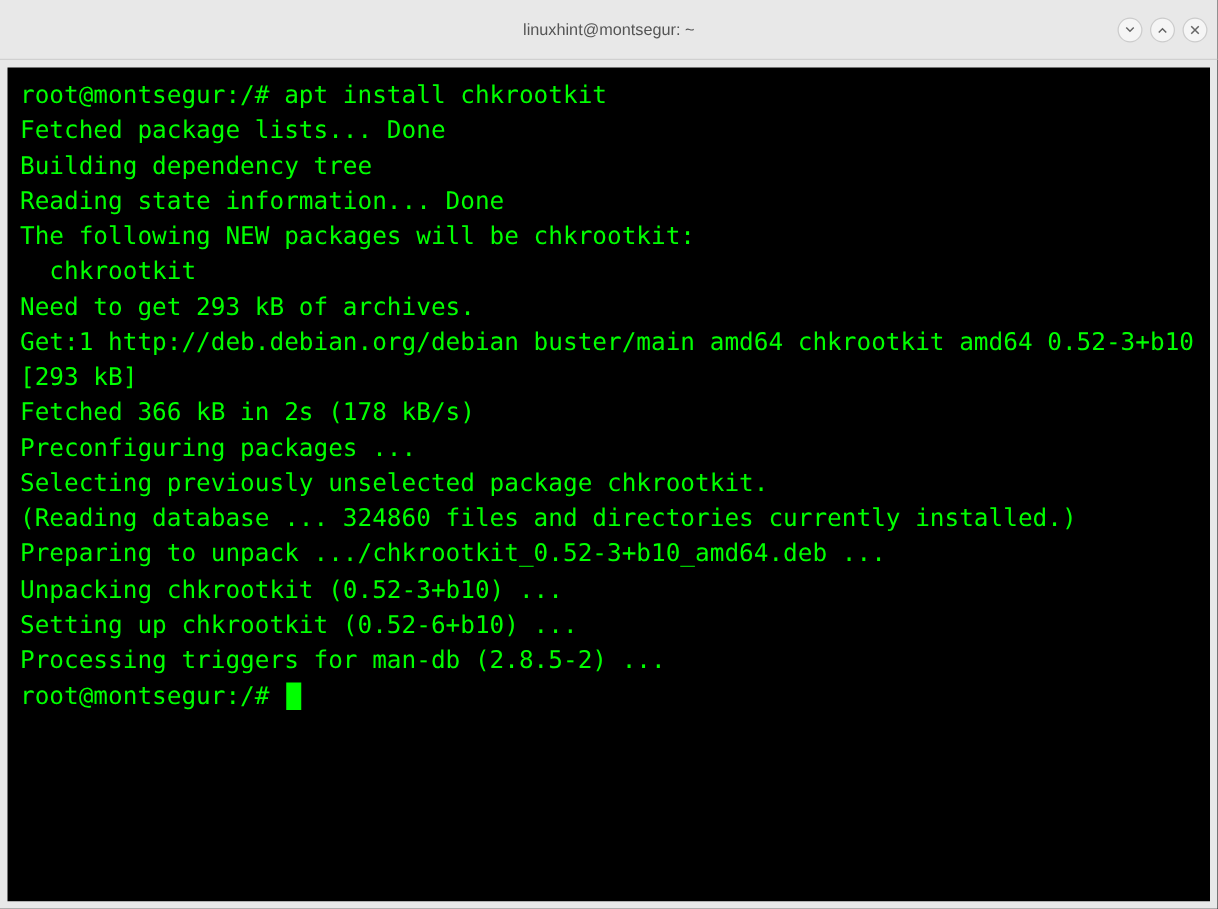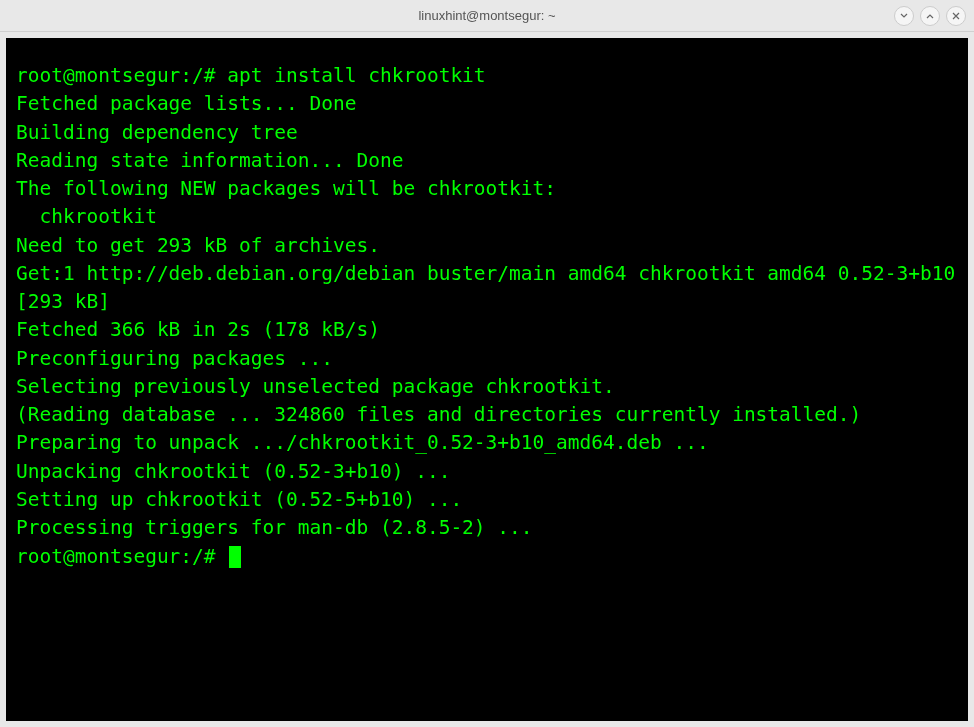--- a/index.html
+++ b/index.html
@@ -11,21 +11,21 @@
     body {
       width: 974px;
       height: 727px;
       background: #e8e8e8;
       font-family: sans-serif;
       display: flex;
       flex-direction: column;
     }
     
     .titlebar {
-      height: 32px;
+      height: 48px;
       background: #e8e8e8;
       display: flex;
       align-items: center;
       justify-content: center;
       position: relative;
       border-bottom: 1px solid #d0d0d0;
     }
     
     .titlebar-text {
       font-size: 13px;
@@ -56,21 +56,21 @@
     
     .window-btn svg {
       width: 10px;
       height: 10px;
     }
     
     .terminal {
       flex: 1;
       background: #000000;
       margin: 6px;
-      padding: 24px 10px;
+      padding: 8px 10px;
       overflow: hidden;
       font-family: 'DejaVu Sans Mono', 'Liberation Mono', monospace;
       font-size: 19.5px;
       line-height: 1.45;
       color: #00ff00;
     }
     
     .terminal-line {
       white-space: pre-wrap;
       word-break: break-all;
@@ -118,17 +118,17 @@
       <div class="terminal-line">The following NEW packages will be chkrootkit:</div>
       <div class="terminal-line">  chkrootkit</div>
       <div class="terminal-line">Need to get 293 kB of archives.</div>
       <div class="terminal-line">Get:1 http://deb.debian.org/debian buster/main amd64 chkrootkit amd64 0.52-3+b10 [293 kB]</div>
       <div class="terminal-line">Fetched 366 kB in 2s (178 kB/s)</div>
       <div class="terminal-line">Preconfiguring packages ...</div>
       <div class="terminal-line">Selecting previously unselected package chkrootkit.</div>
       <div class="terminal-line">(Reading database ... 324860 files and directories currently installed.)</div>
       <div class="terminal-line">Preparing to unpack .../chkrootkit_0.52-3+b10_amd64.deb ...</div>
       <div class="terminal-line">Unpacking chkrootkit (0.52-3+b10) ...</div>
-      <div class="terminal-line">Setting up chkrootkit (0.52-5+b10) ...</div>
+      <div class="terminal-line">Setting up chkrootkit (0.52-6+b10) ...</div>
       <div class="terminal-line">Processing triggers for man-db (2.8.5-2) ...</div>
       <div class="terminal-line">root@montsegur:/# <span class="cursor"></span></div>
     </div>
 </div>
 
 </body></html>

